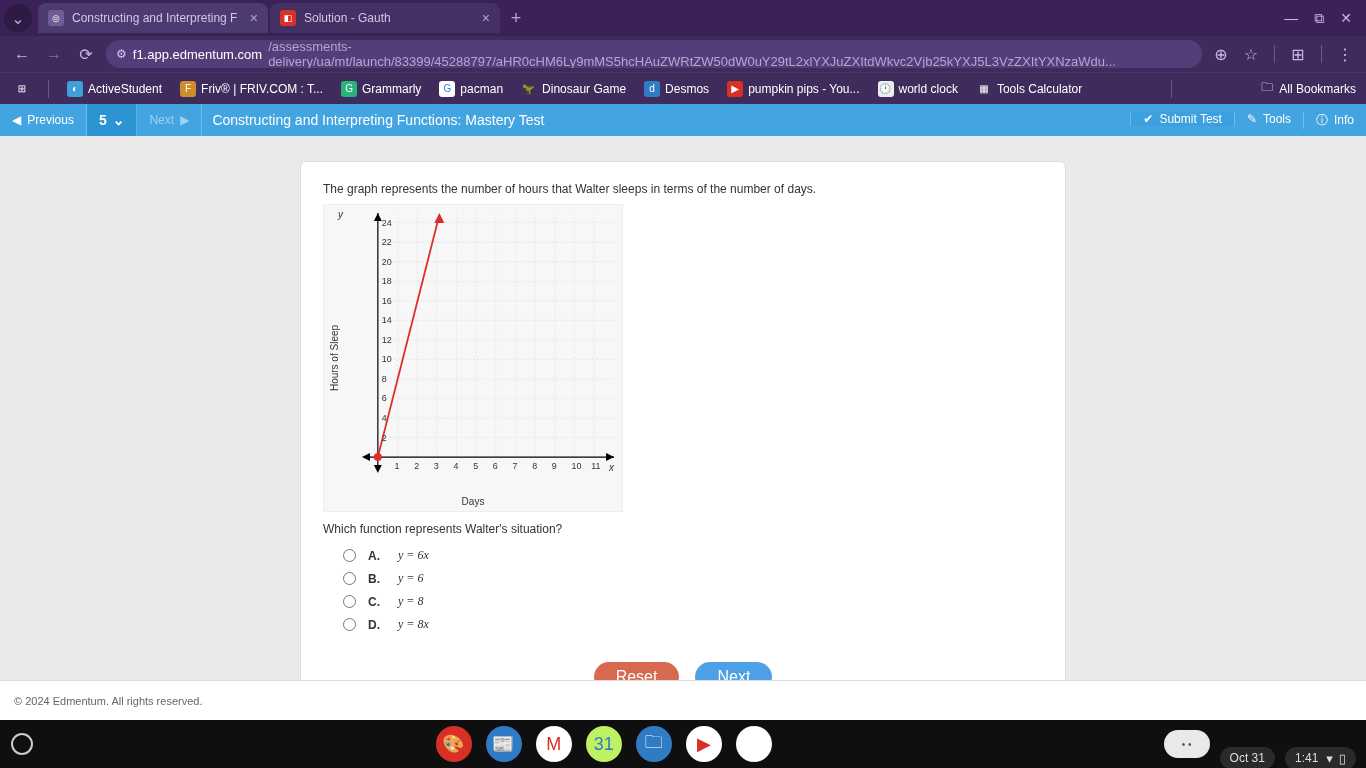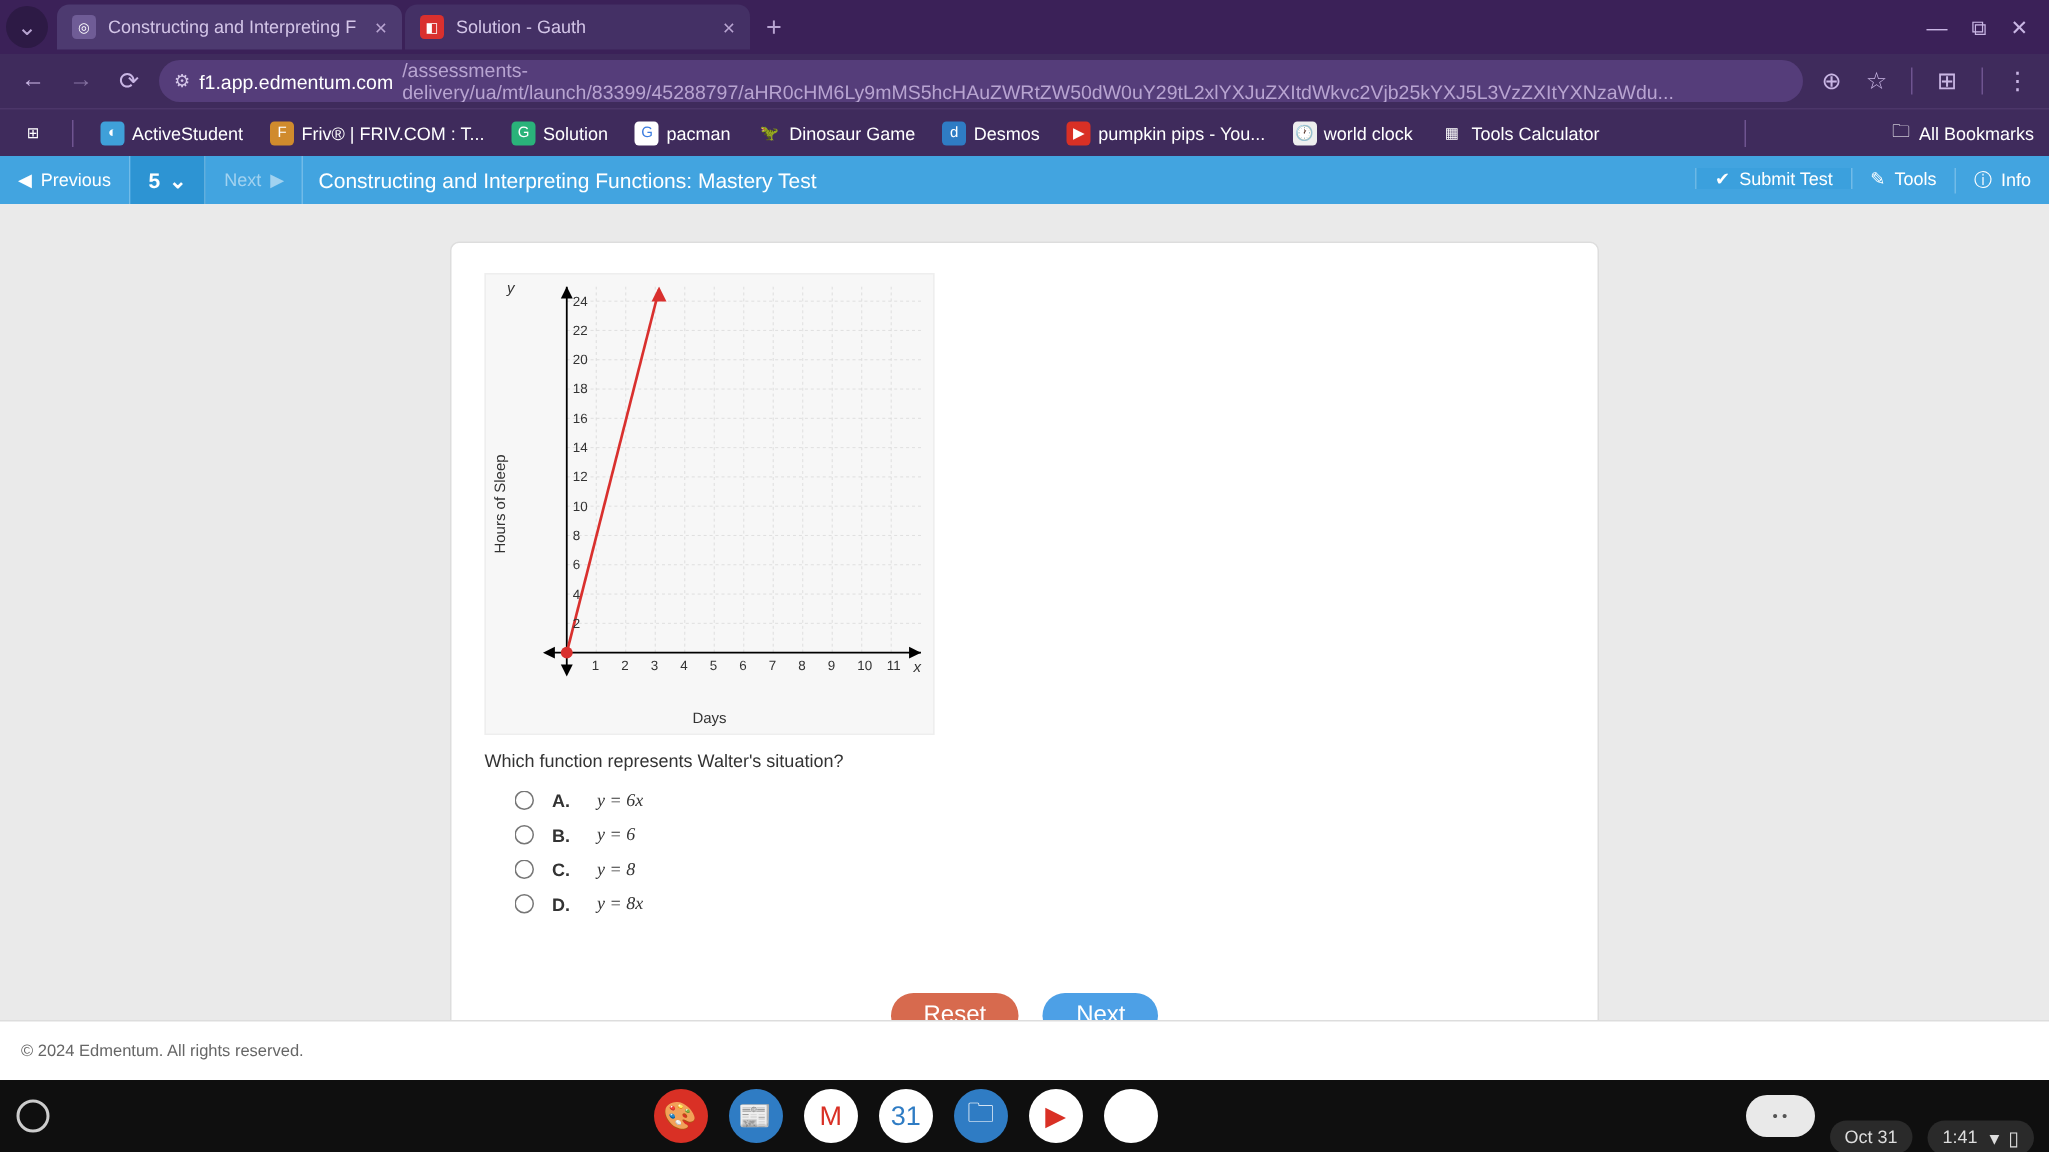--- a/index.html
+++ b/index.html
@@ -129,21 +129,21 @@
   <div class="bm">
       <span class="bmicon" style="background:#3fa0d9">◐</span>
       <span>ActiveStudent</span>
     </div>
   <div class="bm">
       <span class="bmicon" style="background:#d08b2d">F</span>
       <span>Friv® | FRIV.COM : T...</span>
     </div>
   <div class="bm">
       <span class="bmicon" style="background:#2ab37a;color:#fff">G</span>
-      <span>Solution</span>
+      <span>Grammarly</span>
     </div>
   <div class="bm">
       <span class="bmicon" style="background:#fff;color:#3c7de0">G</span>
       <span>pacman</span>
     </div>
   <div class="bm">
       <span class="bmicon">🦖</span>
       <span>Dinosaur Game</span>
     </div>
   <div class="bm">
@@ -194,20 +194,21 @@
       </div>
     <div class="seg">
         <span>ⓘ</span>
         <span>Info</span>
       </div>
   </div>
 </div>
 
 <div class="content-wrap">
   <div class="card">
+    <div class="qtext">The graph represents the number of hours that Walter sleeps in terms of the number of days.</div>
     <div class="graphbox">
       <span class="ylabel" style="left:10px">Hours of Sleep</span>
       <span class="yaxis-lbl">y</span>
       <span class="xaxis-lbl">x</span>
       <span class="xlabel">Days</span>
       <svg class="plot" viewBox="0 0 258 270">
         <g class="grid">
             <line x1="20" x2="258" y1="226.32" y2="226.32"></line>
             <line x1="20" x2="258" y1="206.64" y2="206.64"></line>
             <line x1="20" x2="258" y1="186.96" y2="186.96"></line>
@@ -303,21 +304,21 @@
   </div>
 
 <div class="taskbar">
   <div class="tb-left">
       <div class="circle"></div>
     </div>
   <div class="tb-center">
     <div class="tbicon" style="background:#d93025">🎨</div>
     <div class="tbicon" style="background:#2f7cc4">📰</div>
     <div class="tbicon" style="background:#fff;color:#d93025">M</div>
-    <div class="tbicon" style="background:#ffffff;color:#2f7cc4">31</div>
+    <div class="tbicon" style="background:#bef264;color:#2f7cc4">31</div>
     <div class="tbicon" style="background:#2f7cc4">🗀</div>
     <div class="tbicon" style="background:#fff;color:#d93025">▶</div>
     <div class="tbicon" style="background:#fff">◉</div>
   </div>
   <div class="tb-right">
     <div class="tb-dots">• •</div>
     <div class="tb-pill">Oct 31</div>
     <div class="tb-pill" style="display:flex;gap:8px;align-items:center">
       <span>1:41</span>
       <span class="tb-status">

